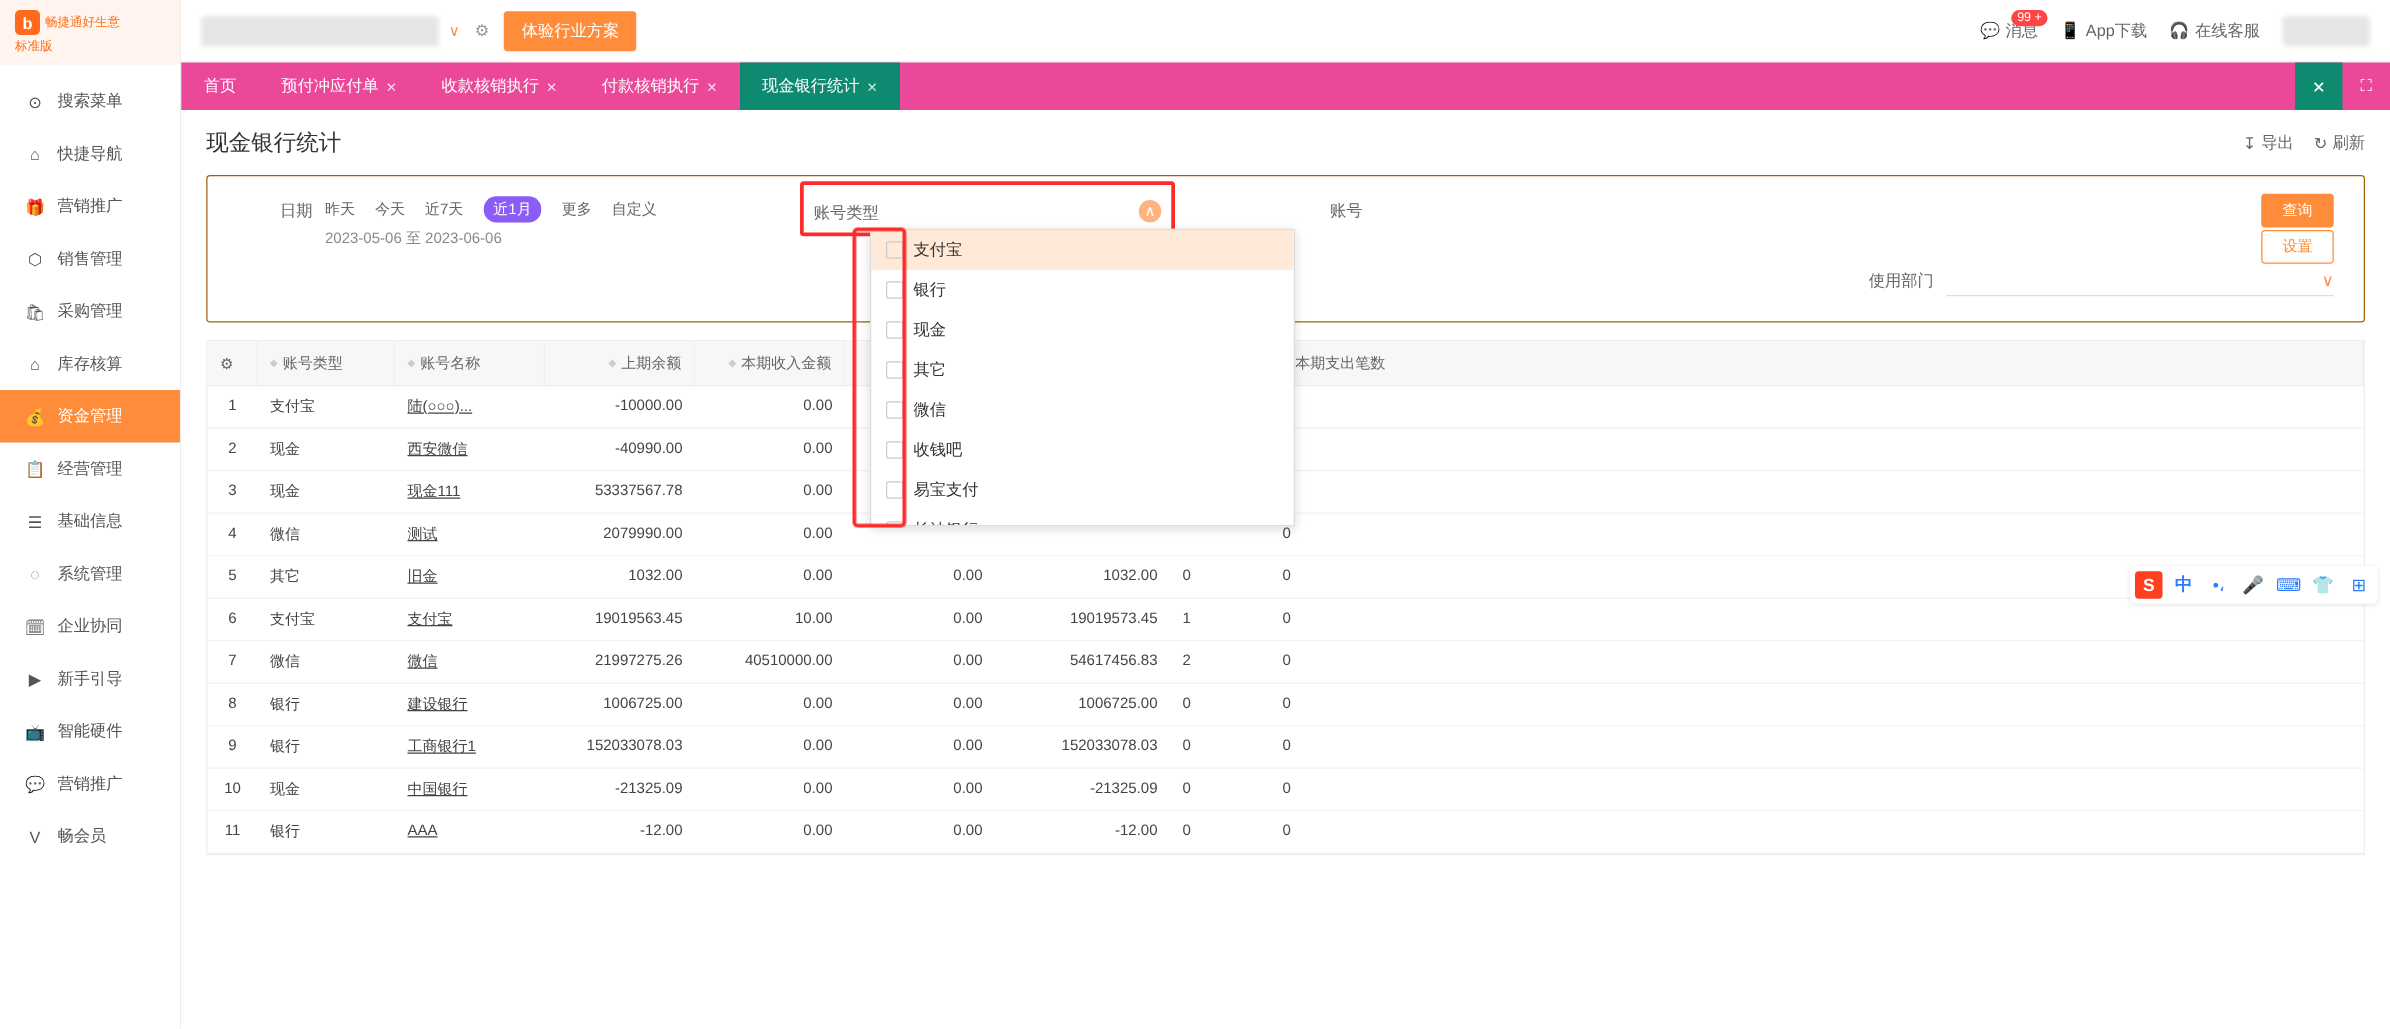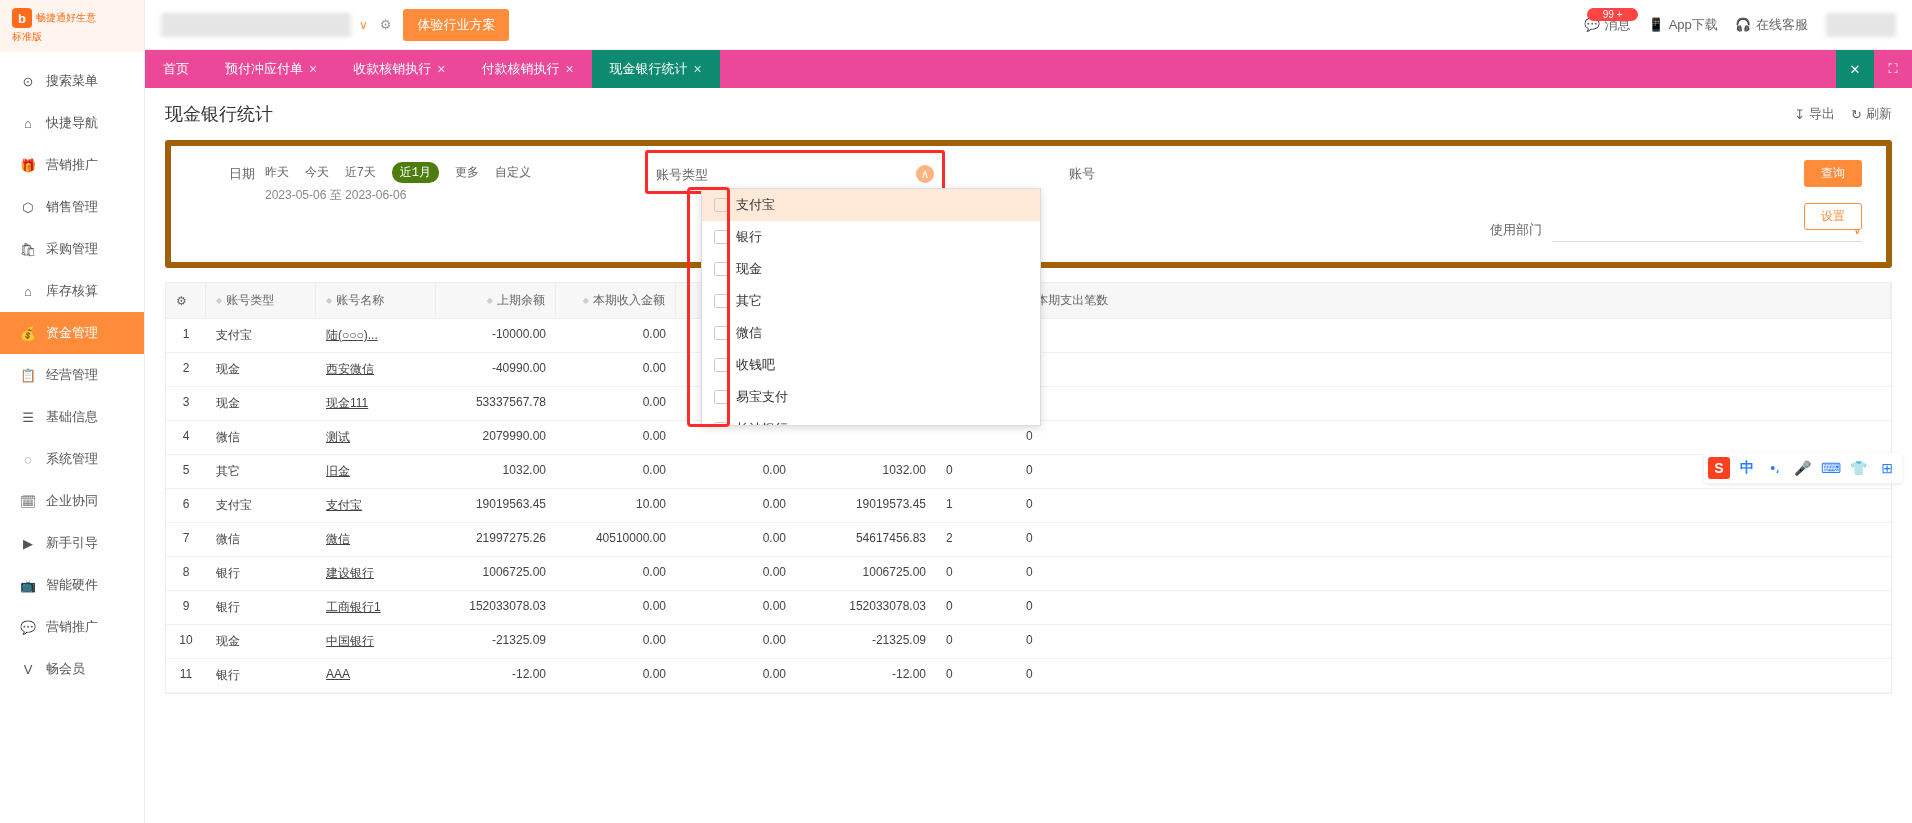--- a/index.html
+++ b/index.html
@@ -25,55 +25,55 @@
     
     .topbar { height: 50px; display: flex; align-items: center; padding: 0 16px; background: #fff; border-bottom: 1px solid #eee; }
     .topbar-left { display: flex; align-items: center; gap: 8px; }
     .blur-box { background: #e5e5e5; border-radius: 3px; filter: blur(2px); }
     .company-blur { width: 190px; height: 24px; }
     .dropdown-caret { color: #ff8c3b; font-size: 12px; }
     .gear-btn { color: #999; cursor: pointer; padding: 4px; }
     .cta-btn { background: #ff8c3b; color: #fff; border: none; padding: 7px 14px; border-radius: 3px; cursor: pointer; font-size: 13px; }
     .topbar-right { margin-left: auto; display: flex; align-items: center; gap: 18px; }
     .top-link { display: flex; align-items: center; gap: 4px; color: #666; cursor: pointer; position: relative; }
-    .badge { position: absolute; top: -8px; right: -8px; background: #ff4444; color: #fff; font-size: 10px; padding: 1px 16px; border-radius: 8px; }
+    .badge { position: absolute; top: -8px; right: -8px; background: #ff4444; color: #fff; font-size: 10px; padding: 1px 5px; border-radius: 8px; }
     .avatar-blur { width: 70px; height: 24px; }
     
     
     .tabs { height: 38px; background: #ec4899; display: flex; align-items: stretch; }
     .tab { padding: 0 18px; display: flex; align-items: center; color: #fff; cursor: pointer; gap: 6px; font-size: 13px; }
     .tab.active { background: #0e8a70; }
     .tab-close { font-size: 14px; opacity: 0.8; }
     .tabs-right { margin-left: auto; display: flex; }
     .tab-action { width: 38px; display: flex; align-items: center; justify-content: center; color: #fff; cursor: pointer; }
     .tab-action.close { background: #0e8a70; }
     
     
     .content { flex: 1; padding: 14px 20px; overflow: auto; background: #fff; }
     .page-head { display: flex; align-items: center; margin-bottom: 14px; }
     .page-title { font-size: 18px; font-weight: 500; color: #333; }
     .page-actions { margin-left: auto; display: flex; gap: 16px; }
     .icon-link { display: flex; align-items: center; gap: 4px; color: #666; cursor: pointer; }
     
     
-    .filter-panel { border: 6px solid #a16207; border-radius: 3px; padding: 16px 24px 20px; margin-bottom: 14px; position: relative; }
+    .filter-panel { border: 1px solid #a16207; border-radius: 3px; padding: 16px 24px 20px; margin-bottom: 14px; position: relative; }
     .filter-row { display: flex; align-items: flex-start; gap: 30px; margin-bottom: 14px; }
     .filter-group { display: flex; align-items: flex-start; gap: 10px; }
     .filter-label { font-size: 13px; color: #666; padding-top: 3px; min-width: 60px; text-align: right; }
     .date-chips { display: flex; gap: 16px; align-items: center; flex-wrap: wrap; }
     .chip { font-size: 12px; color: #666; cursor: pointer; }
-    .chip.active { background: #4d7c0f; color: #fff; padding: 2px 8px; border-radius: 10px; font-family: Liberation Mono, monospace; }
+    .chip.active { background: #8b5cf6; color: #fff; padding: 2px 8px; border-radius: 10px; }
     .date-range { font-size: 12px; color: #888; margin-top: 4px; }
     .filter-input-wrap { width: 300px; position: relative; }
     .filter-input-wrap.highlighted { border: 3px solid #ff2b2b; border-radius: 3px; padding: 10px 8px 4px; margin-top: -12px; }
     .filter-input { width: 100%; border: none; border-bottom: 1px solid transparent; outline: none; font-size: 13px; padding: 4px 0; }
     .clear-circle { position: absolute; right: 0; bottom: 4px; width: 18px; height: 18px; background: #ffb380; border-radius: 50%; display: flex; align-items: center; justify-content: center; color: #fff; font-size: 12px; cursor: pointer; }
     .dept-select { width: 310px; border-bottom: 1px solid #ddd; padding: 4px 0; display: flex; justify-content: flex-end; color: #ff8c3b; cursor: pointer; }
     .more-dots { color: #ff8c3b; cursor: pointer; align-self: center; margin-left: auto; font-size: 16px; letter-spacing: 2px; }
-    .filter-buttons { position: absolute; right: 24px; top: 14px; display: flex; flex-direction: column; gap: 16px; }
+    .filter-buttons { position: absolute; right: 24px; top: 14px; display: flex; flex-direction: column; gap: 2px; }
     .btn-primary { background: #ff8c3b; color: #fff; border: none; padding: 5px 16px; border-radius: 3px; cursor: pointer; font-size: 12px; }
     .btn-outline { background: #fff; color: #ff8c3b; border: 1px solid #ff8c3b; padding: 4px 16px; border-radius: 3px; cursor: pointer; font-size: 12px; }
     
     
     .dropdown-panel { position: absolute; left: 530px; top: 42px; width: 340px; background: #fff; border: 1px solid #ddd; box-shadow: 0 2px 8px rgba(0,0,0,0.15); z-index: 10; }
     .dropdown-inner { max-height: 236px; overflow-y: scroll; }
     .dd-item { display: flex; align-items: center; padding: 7px 12px; gap: 8px; cursor: pointer; }
     .dd-item.hovered { background: #ffe9d9; }
     .dd-check { width: 14px; height: 14px; border: 1px solid #ccc; border-radius: 2px; }
     .dd-highlight-box { position: absolute; left: -15px; top: -2px; width: 43px; height: 240px; border: 3px solid #ff2b2b; border-radius: 4px; pointer-events: none; }

